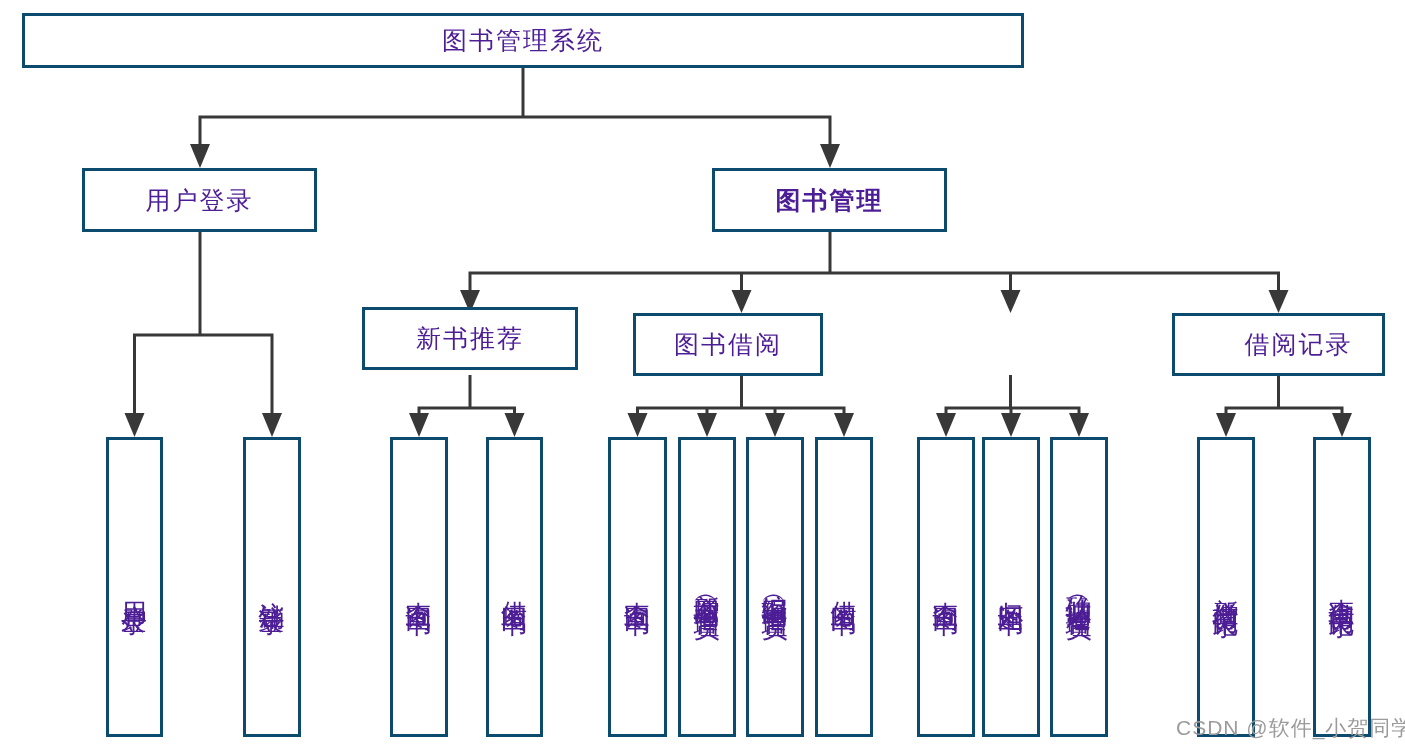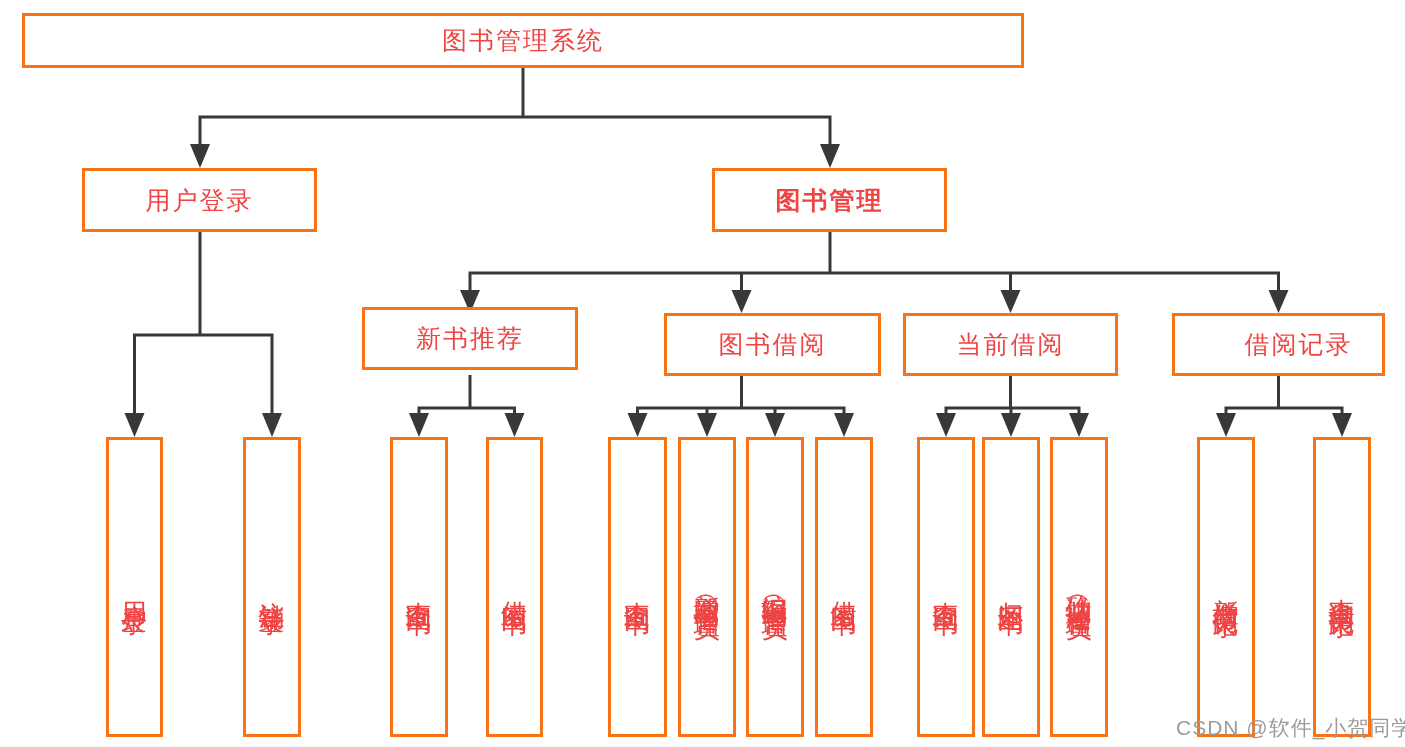--- a/index.html
+++ b/index.html
@@ -12,26 +12,26 @@
     overflow: hidden;
   }
   .connectors {
     position: absolute;
     left: 0; top: 0;
     z-index: 0;
   }
   .box {
     position: absolute;
     box-sizing: border-box;
-    border: 3px solid #f97316;
+    border: 3px solid #0c4a6e;
     background: #ffffff;
     display: flex;
     align-items: center;
     justify-content: center;
-    color: #ef4444;
+    color: #4c1d95;
     font-size: 25px;
     letter-spacing: 2px;
     z-index: 1;
     white-space: nowrap;
   }
   .leaf { letter-spacing: 0; }
   .vtext {
     writing-mode: vertical-rl;
     font-size: 26px;
     line-height: 1.0;
@@ -113,25 +113,22 @@
   <div class="box" style="left:82px; top:168px; width:235px; height:64px;">
     <span>用户登录</span>
   </div>
   <div class="box" style="left:712px; top:168px; width:235px; height:64px;font-weight:bold;">
     <span>图书管理</span>
   </div>
 
   <div class="box" style="left:362px; top:307px; width:216px; height:63px;">
     <span>新书推荐</span>
   </div>
-  <div class="box" style="left:664px; top:313px; width:217px; height:63px;">
+  <div class="box" style="left:633px; top:313px; width:190px; height:63px;">
     <span>图书借阅</span>
-  </div>
-  <div class="box" style="left:903px; top:313px; width:215px; height:63px;">
-    <span>当前借阅</span>
   </div>
   <div class="box" style="left:1172px; top:313px; width:213px; height:63px;padding-left:40px;">
     <span>借阅记录</span>
   </div>
 
   <div class="box leaf" style="left:106px; top:437px; width:57px; height:300px;">
     <span class="vtext">用户登录</span>
   </div>
   <div class="box leaf" style="left:243px; top:437px; width:58px; height:300px;">
     <span class="vtext">注销登录</span>

